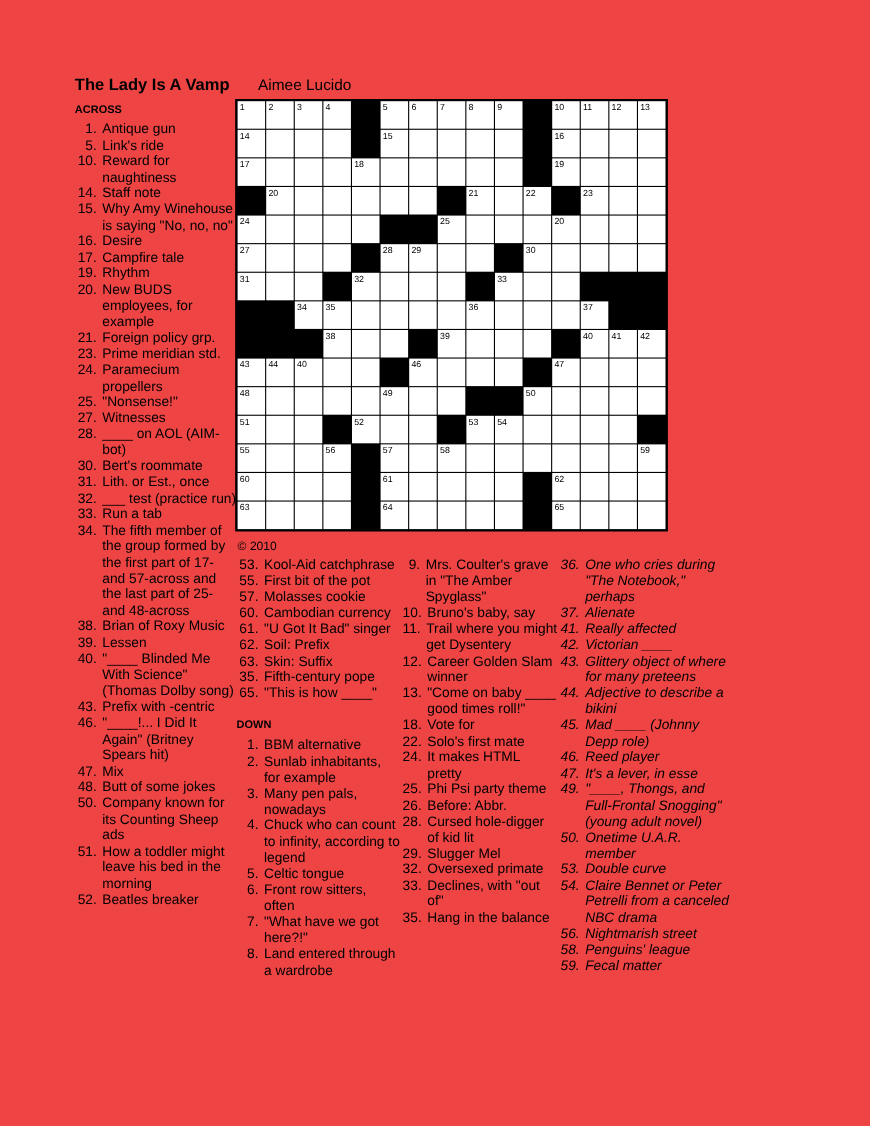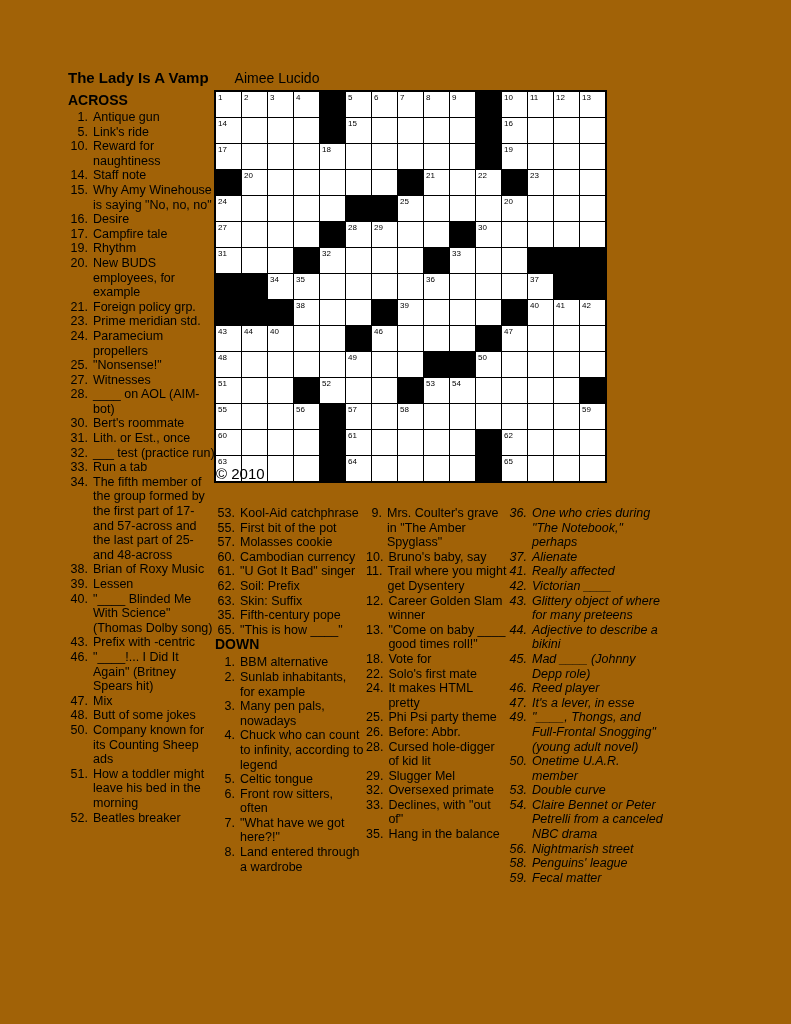--- a/index.html
+++ b/index.html
@@ -1,49 +1,49 @@
 <!DOCTYPE html>
 <html><head>
 <meta charset="utf-8">
 <style>
   html,body { margin:0; padding:0; }
   body {
     width:791px; height:1024px; background:#ffffff; color:#000;
     font-family:"Liberation Sans", sans-serif; position:relative; overflow:hidden;
   }
-  .page { position:absolute; inset:0; background:#a16207; }
+  .page { position:absolute; inset:0; background:#ef4444; }
 
   .titlebar { position:absolute; left:68px; top:69px; white-space:nowrap; }
   .title  { font-weight:bold; font-size:15px; }
   .author { font-size:14px; margin-left:26px; }
 
   .col { position:absolute; font-size:12.5px; line-height:14.6px; }
   #col1 { left:68px;  top:93px;  width:147px; }
   #col2 { left:215px; top:506px; width:149px; }
   #col3 { left:366px; top:506px; width:141px; }
   #col4 { left:507px; top:506px; width:160px;font-style:italic; }
 
-  .sec-head { font-weight:bold; font-size:14px; line-height:15px; margin-bottom:2px; }
-  .down-head { margin-bottom:3px; }
+  .sec-head { font-weight:bold; font-size:10px; line-height:15px; margin-bottom:2px; }
+  .down-head { margin-top:15px; margin-bottom:3px; }
 
   .clue  { display:flex; }
   .cnum  { flex:0 0 20px; text-align:right; }
   #col3 .cnum { flex-basis:16px; }
   .ctext { flex:1; margin-left:5px; }
 
   .grid {
     position:absolute; left:214px; top:90px;
     display:grid; grid-template-columns:repeat(15,25px); grid-auto-rows:25px;
     gap:1px; background:#000; border:2px solid #000; width:389px;
   }
   .cell { background:#fff; position:relative; }
   .cell.black { background:#000; }
   .cellnum { position:absolute; top:1px; left:2px; font-size:8px; line-height:9px; }
 
-  .copyright { position:absolute; left:216px; top:465px; font-size:15px; }
+  .copyright { position:absolute; left:216px; top:491px; font-size:11px; }
 </style>
 </head>
 <body>
 
 <div class="page">
 
   <div class="titlebar">
     <span class="title">The Lady Is A Vamp</span><span class="author">Aimee Lucido</span>
   </div>
 

